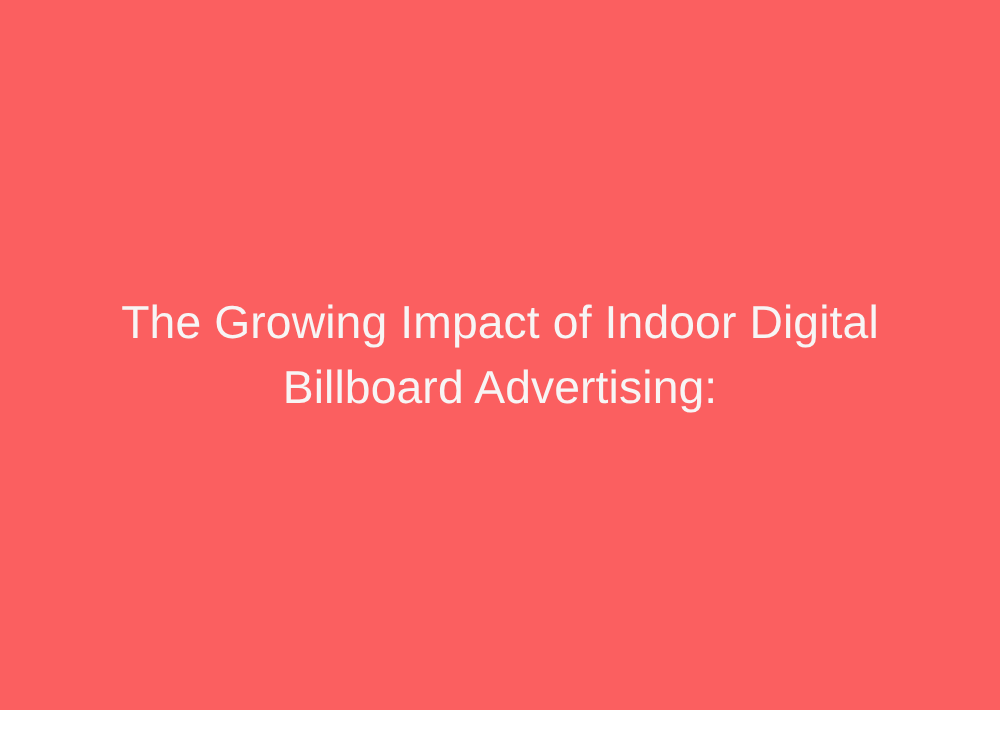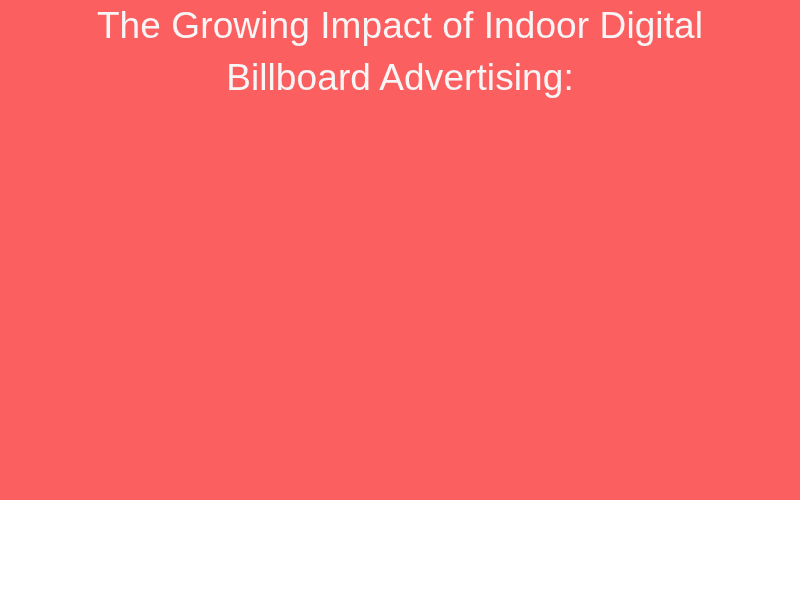--- a/index.html
+++ b/index.html
@@ -10,23 +10,24 @@
   body {
     width: 800px;
     height: 600px;
     overflow: hidden;
     font-family: "Liberation Sans", sans-serif;
   }
 
   #card {
     position: relative;
     width: 800px;
-    height: 500px;
+    height: 568px;
     background: #fb5f60;
     display: flex;
+    align-items: center;
     justify-content: center;
     box-sizing: border-box;
   }
 
   #title-block {
     width: 700px;
     text-align: center;
     padding: 0 10px;
     box-sizing: border-box;
   }

